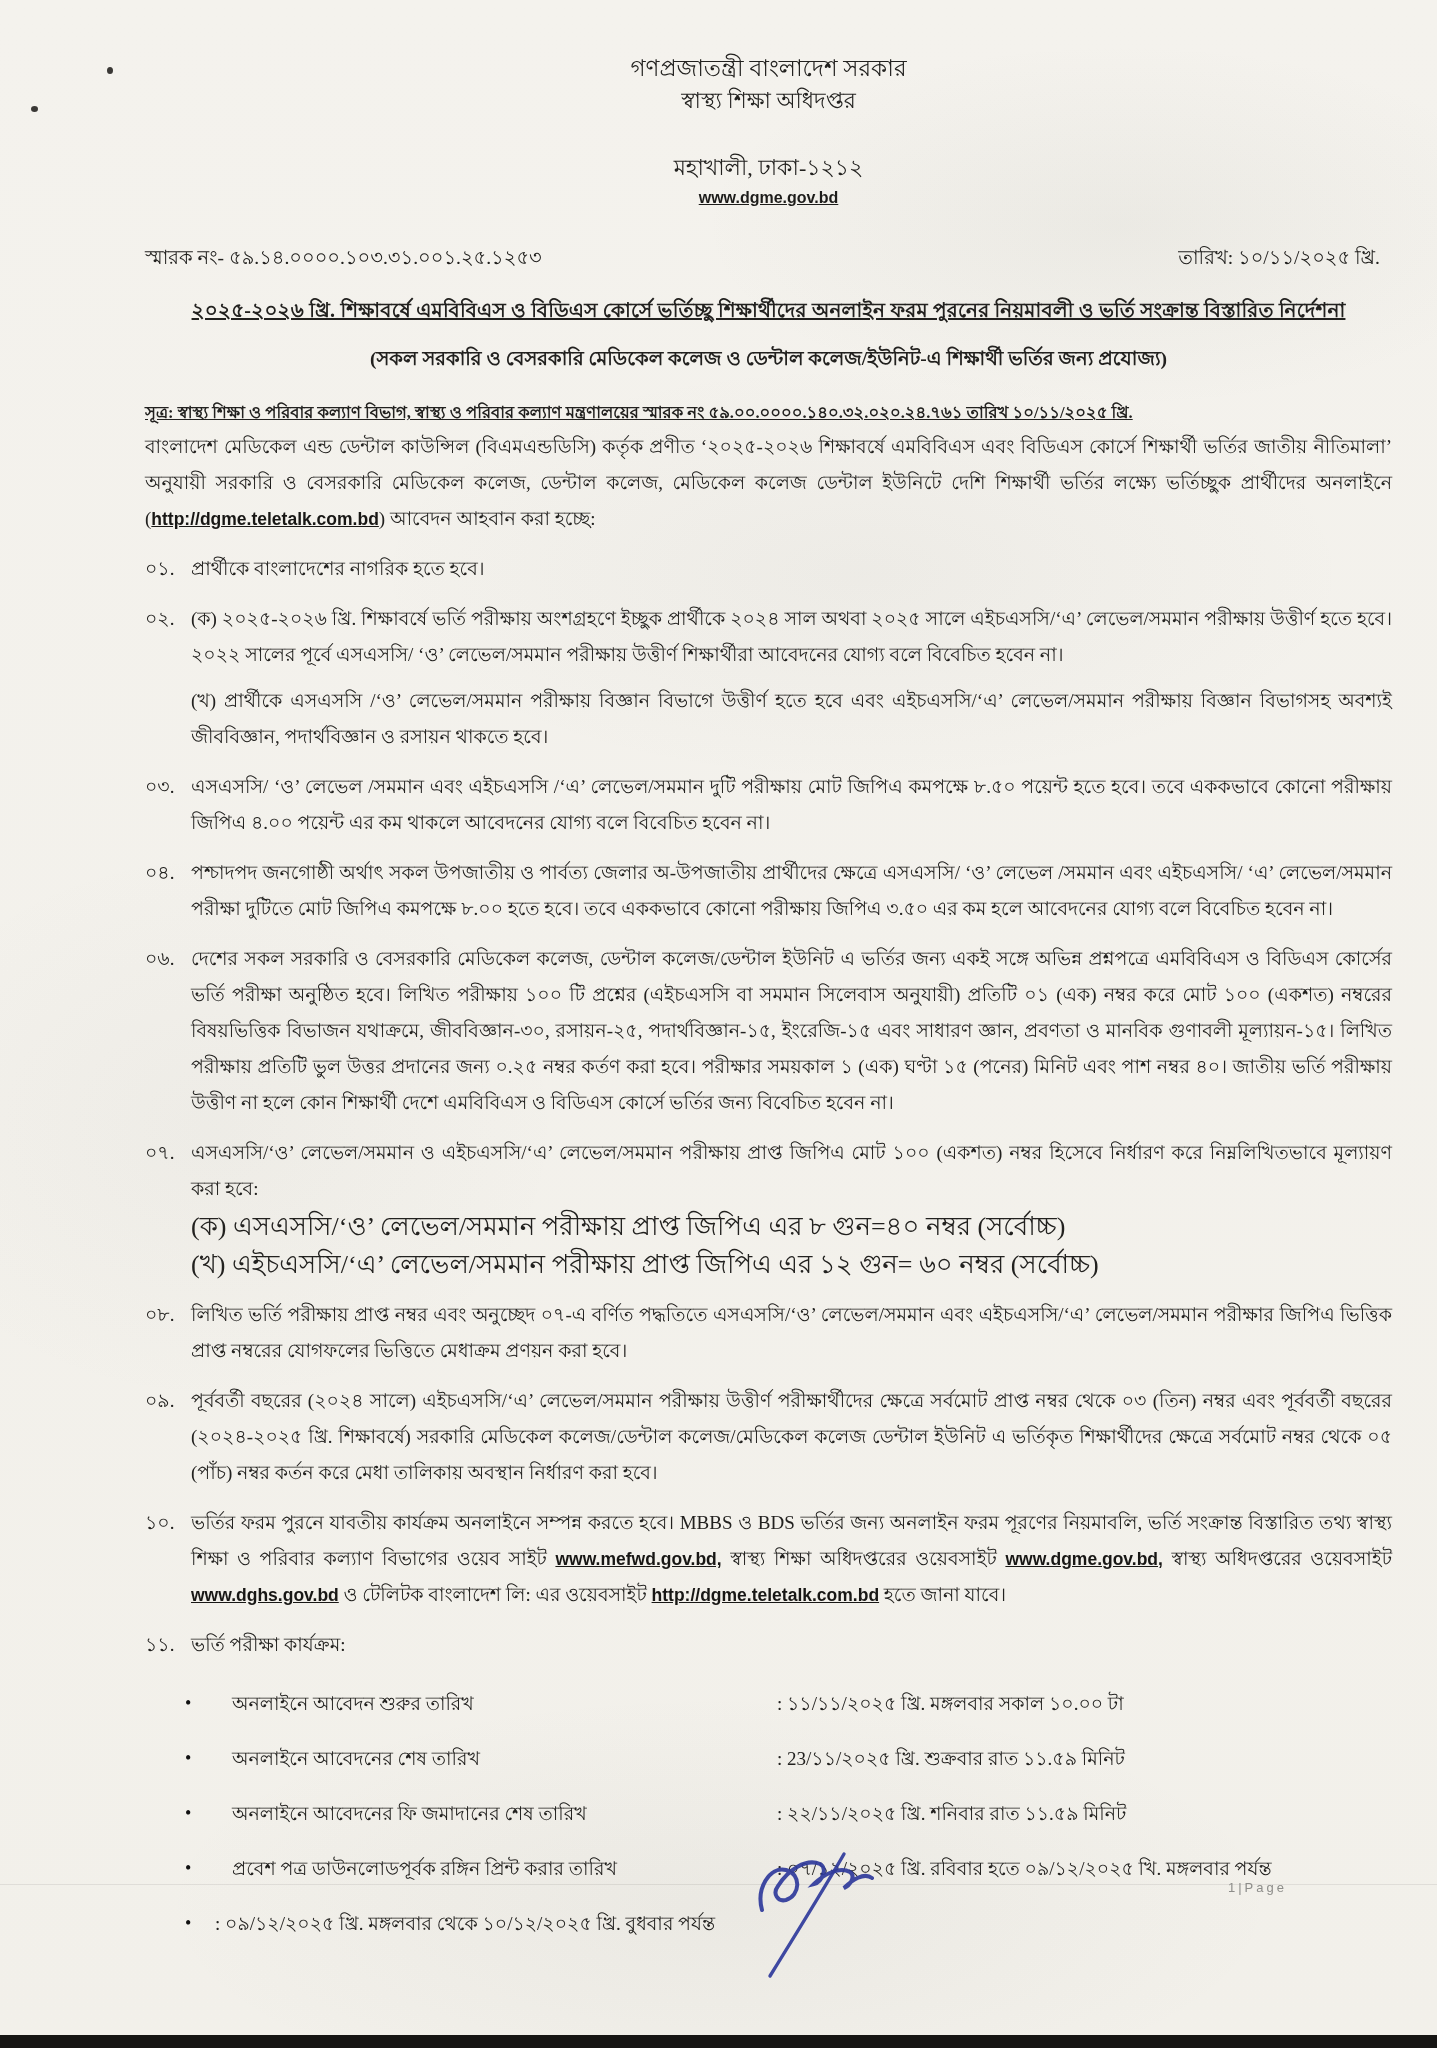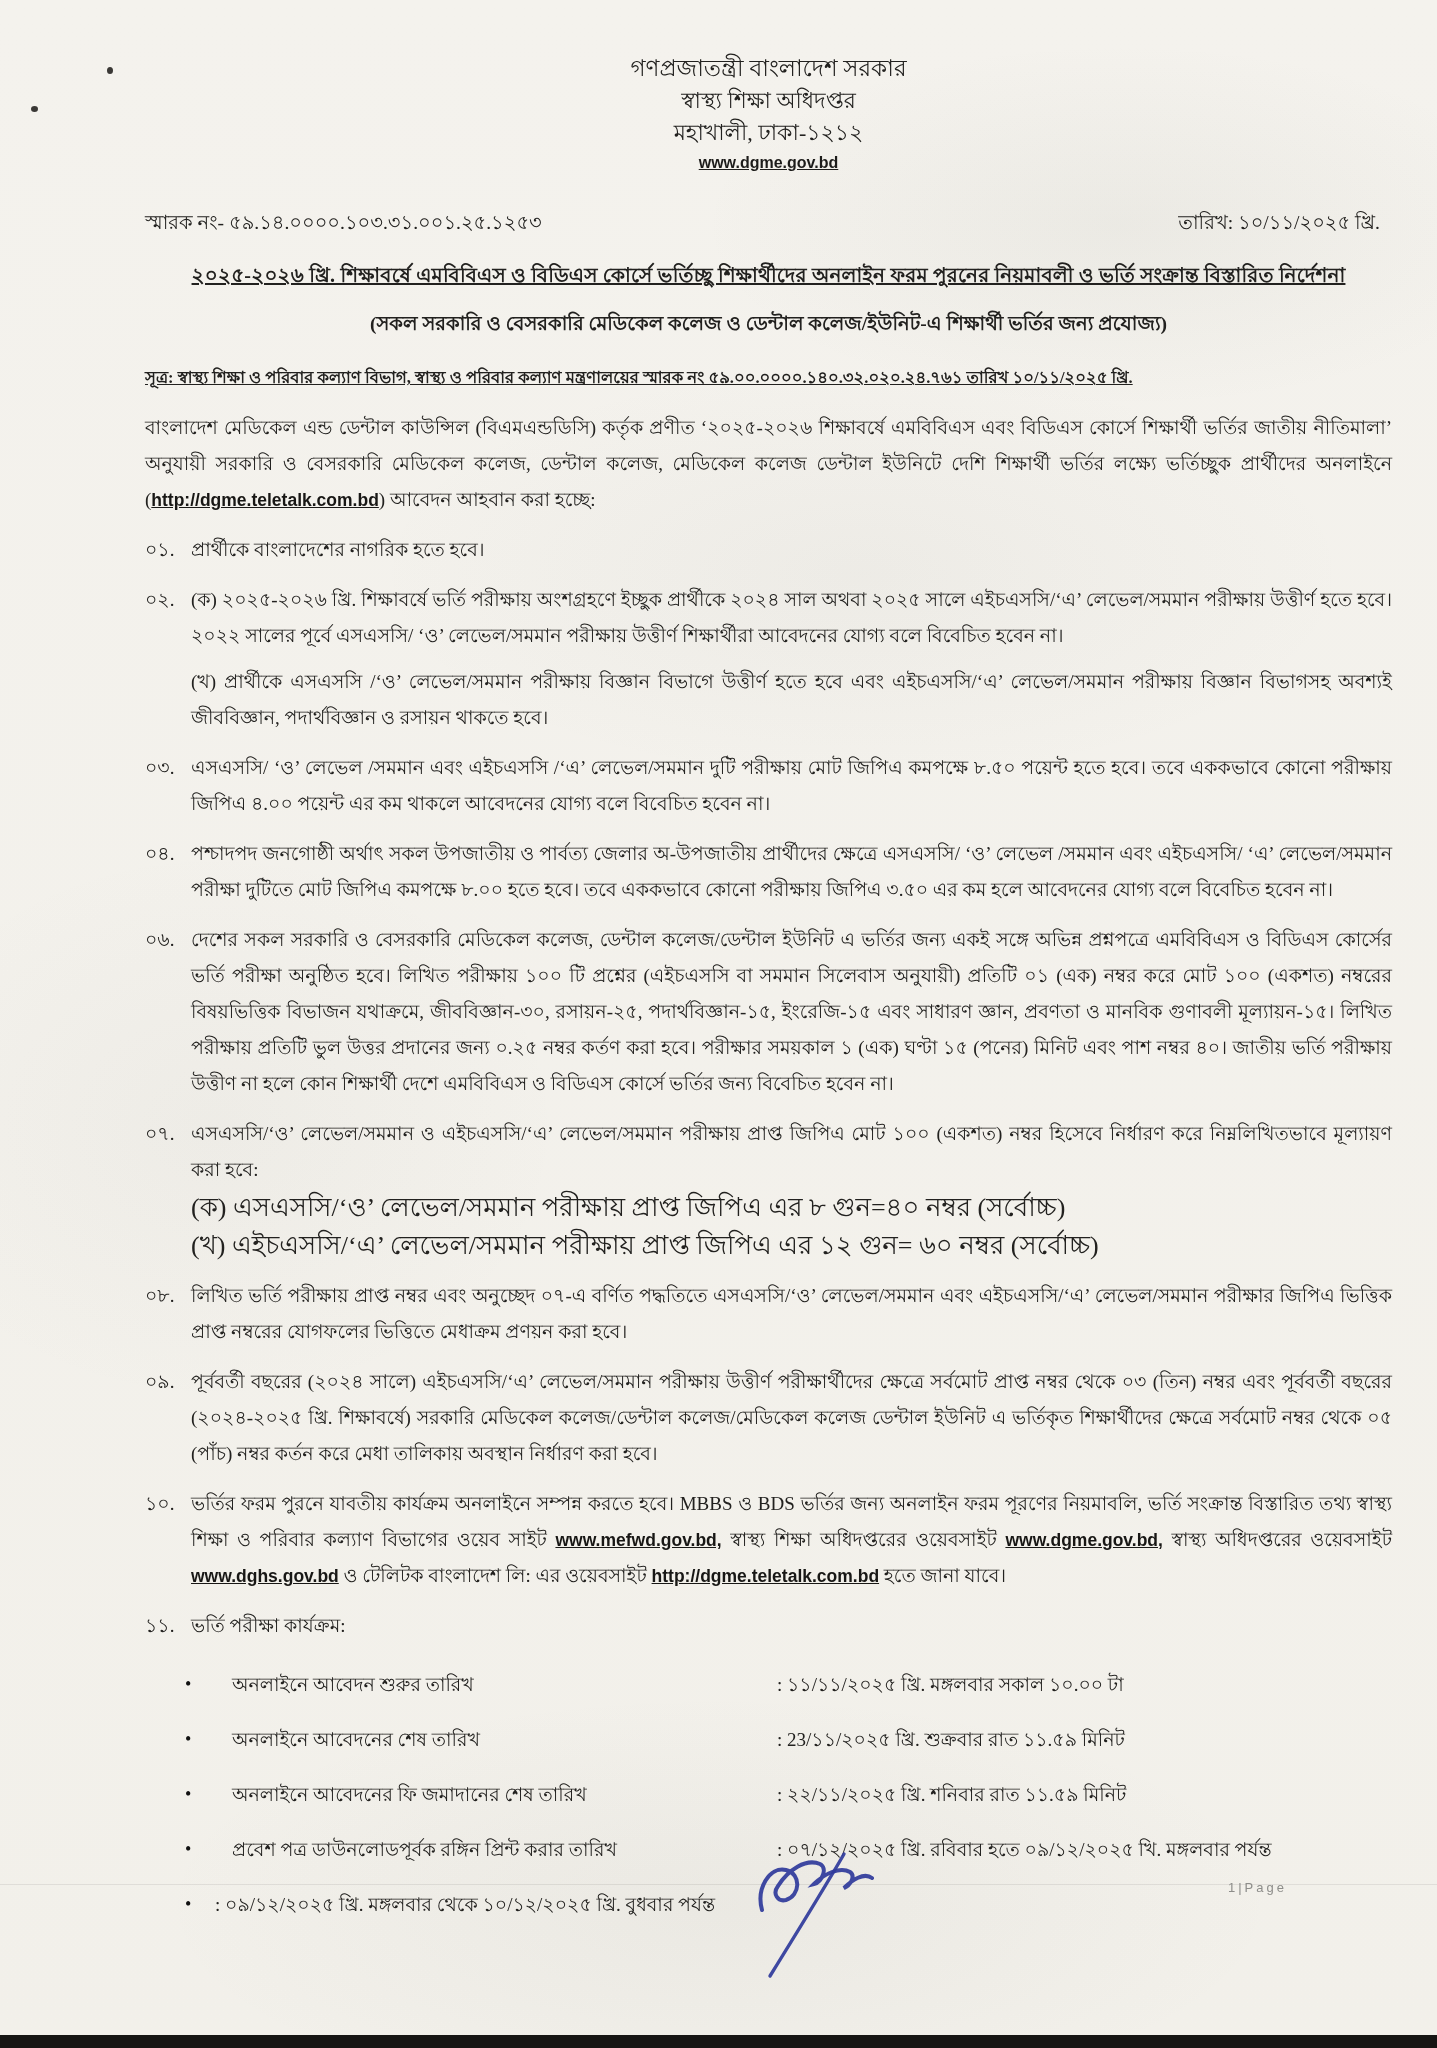--- a/index.html
+++ b/index.html
@@ -15,21 +15,21 @@
       linear-gradient(#f4f2ed,#f2f0ea);
     overflow:hidden;
     font-family:"Liberation Serif","DejaVu Serif",serif;
     color:#22211f;
   }
   .content{padding:52px 45px 0 145px;}
   
   .letterhead{text-align:center;line-height:1.45;}
   .lh-govt{font-size:23px;}
   .lh-dir{font-size:22px;}
-  .lh-addr{font-size:22px;}
+  .lh-addr{font-size:22px;margin-top:35px;}
   .lh-web{
     font-size:16px;font-weight:bold;text-decoration:underline;
     font-family:"Liberation Sans","DejaVu Sans",sans-serif;
     color:#1d1c1a;display:inline-block;margin-top:2px;
   }
   
   .memo-row{
     display:flex;justify-content:space-between;align-items:flex-end;
     margin-top:34px;font-size:19.5px;
   }
@@ -41,21 +41,21 @@
   }
   .doc-subtitle{
     text-align:center;font-size:19.5px;font-weight:bold;margin-top:16px;
   }
   .doc-ref{
     font-size:16.5px;font-weight:bold;text-decoration:underline;
     margin-top:24px;
   }
   
   .para{
-    font-size:19px;line-height:36px;text-align:justify;margin-top:18px;
+    font-size:19px;line-height:36px;text-align:justify;margin-top:2px;
   }
   .url{
     font-family:"Liberation Sans","DejaVu Sans",sans-serif;
     font-weight:bold;text-decoration:underline;color:#181715;
     font-size:17.5px;
   }
   .num-list{margin-top:4px;}
   .item{display:flex;margin-top:14px;}
   .item .no{
     width:46px;flex:0 0 46px;font-size:19px;line-height:36px;

